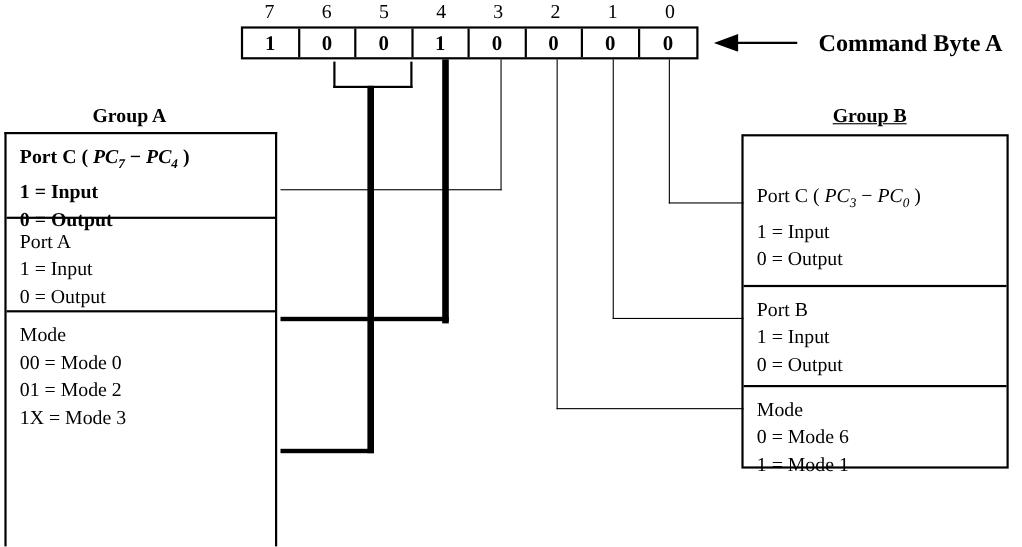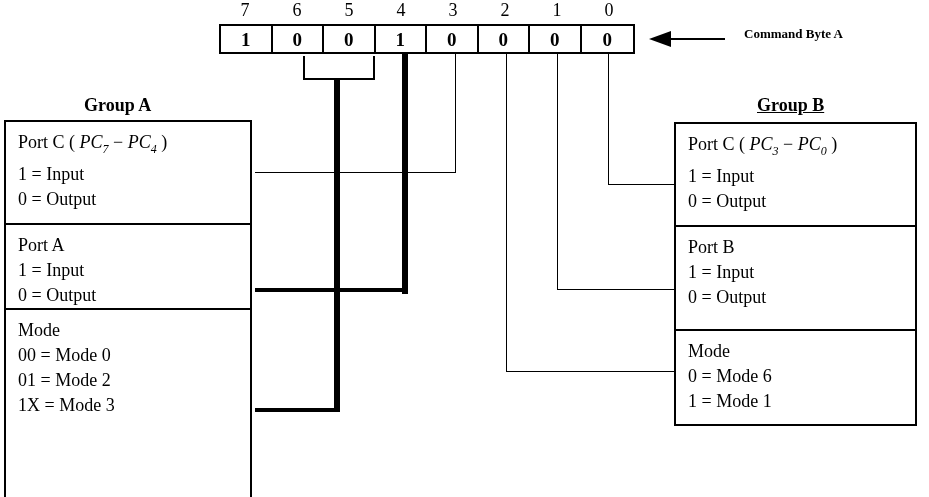--- a/index.html
+++ b/index.html
@@ -57,21 +57,21 @@
     position: absolute;
     left: 649px;
     top: 31px;
     width: 76px;
     height: 16px;
   }
   #cmd-label {
     position: absolute;
     left: 744px;
     top: 26px;
-    font-size: 13px;
+    font-size: 22px;
     font-weight: bold;
     white-space: nowrap;
   }
 
   
   .group-title {
     position: absolute;
     font-size: 18px;
     font-weight: bold;
     white-space: nowrap;
@@ -99,26 +99,26 @@
     width: 243px;
     height: 304px;
   }
   .panel-section {
     box-sizing: border-box;
     border-bottom: 2px solid #000;
     padding: 8px 0 8px 12px;
   }
   .panel-section:last-child { border-bottom: none; }
 
-  #panel-a .s0 { height: 103px; }
+  #panel-a .s0 { height: 77px; font-weight: bold; }
   #panel-a .s1 { height: 85px; }
   #panel-a .s2 { height: 173px; }
 
-  #panel-b .s0 { height: 103px; }
-  #panel-b .s1 { height: 104px; }
+  #panel-b .s0 { height: 103px; margin-top: 34px; }
+  #panel-b .s1 { height: 91px; }
   #panel-b .s2 { height: 92px; }
 
   .row {
     font-size: 18px;
     line-height: 25px;
     white-space: nowrap;
   }
   .row.indent { padding-left: 54px; font-style: italic; }
   .sub {
     font-size: 12px;

